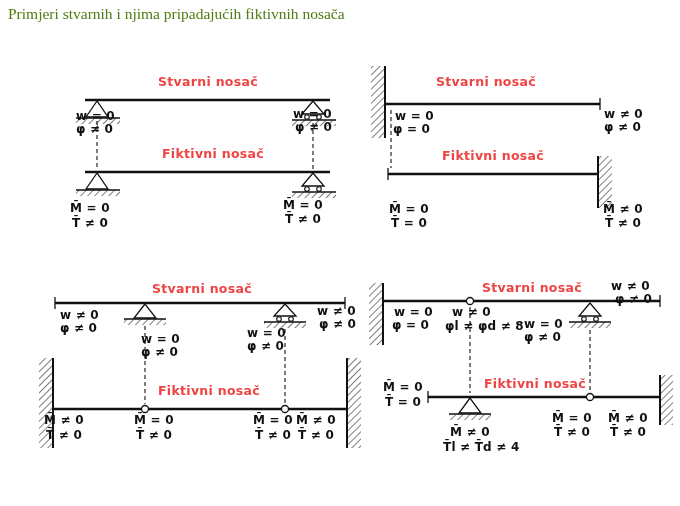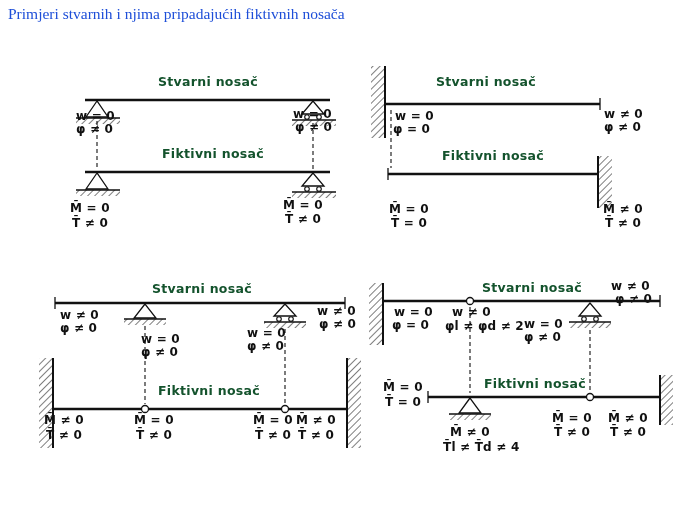--- a/index.html
+++ b/index.html
@@ -2,26 +2,26 @@
 <html><head>
 <meta charset="utf-8">
 <style>
   html,body { margin:0; padding:0; background:#ffffff; }
   .page {
     position:relative; width:680px; height:506px; background:#fff;
     font-family:"DejaVu Sans", sans-serif; color:#111; overflow:hidden;
   }
   .title {
     position:absolute; left:8px; top:5px;
-    font-family:"Liberation Serif", serif; font-size:15.5px; color:#1d4ed8;
+    font-family:"Liberation Serif", serif; font-size:15.5px; color:#4d7c0f;
     white-space:nowrap;
   }
   .hdr {
     position:absolute; font-size:12.5px; font-weight:bold;
-    letter-spacing:.3px; white-space:nowrap; color:#14532d;
+    letter-spacing:.3px; white-space:nowrap; color:#ef4444;
   }
   .lb {
     position:absolute; font-size:12px; font-weight:bold;
     white-space:nowrap; letter-spacing:.2px; color:#111; line-height:13px;
   }
   svg.fig { position:absolute; left:0; top:0; }
   .beam   { stroke:#111; stroke-width:2.6; }
   .thin   { stroke:#111; stroke-width:1.3; fill:none; }
   .edge   { stroke:#111; stroke-width:2; }
   .dash   { stroke:#111; stroke-width:1.1; stroke-dasharray:4 3; }
@@ -193,21 +193,21 @@
   <div class="lb" style="left:253px;top:414px">M̄ = 0</div>
   <div class="lb" style="left:255px;top:429px">T̄ ≠ 0</div>
   <div class="lb" style="left:296px;top:414px">M̄ ≠ 0</div>
   <div class="lb" style="left:298px;top:429px">T̄ ≠ 0</div>
 
   <div class="hdr" style="left:482px;top:280px">Stvarni nosač</div>
   <div class="hdr" style="left:484px;top:376px">Fiktivni nosač</div>
   <div class="lb" style="left:394px;top:306px">w = 0</div>
   <div class="lb" style="left:392px;top:319px">φ = 0</div>
   <div class="lb" style="left:452px;top:306px">w ≠ 0</div>
-  <div class="lb" style="left:445px;top:320px">φl ≠ φd ≠ 2</div>
+  <div class="lb" style="left:445px;top:320px">φl ≠ φd ≠ 8</div>
   <div class="lb" style="left:524px;top:318px">w = 0</div>
   <div class="lb" style="left:524px;top:331px">φ ≠ 0</div>
   <div class="lb" style="left:611px;top:280px">w ≠ 0</div>
   <div class="lb" style="left:615px;top:293px">φ ≠ 0</div>
   <div class="lb" style="left:383px;top:381px">M̄ = 0</div>
   <div class="lb" style="left:385px;top:396px">T̄ = 0</div>
   <div class="lb" style="left:450px;top:426px">M̄ ≠ 0</div>
   <div class="lb" style="left:443px;top:441px">T̄l ≠ T̄d ≠ 4</div>
   <div class="lb" style="left:552px;top:412px">M̄ = 0</div>
   <div class="lb" style="left:554px;top:426px">T̄ ≠ 0</div>

